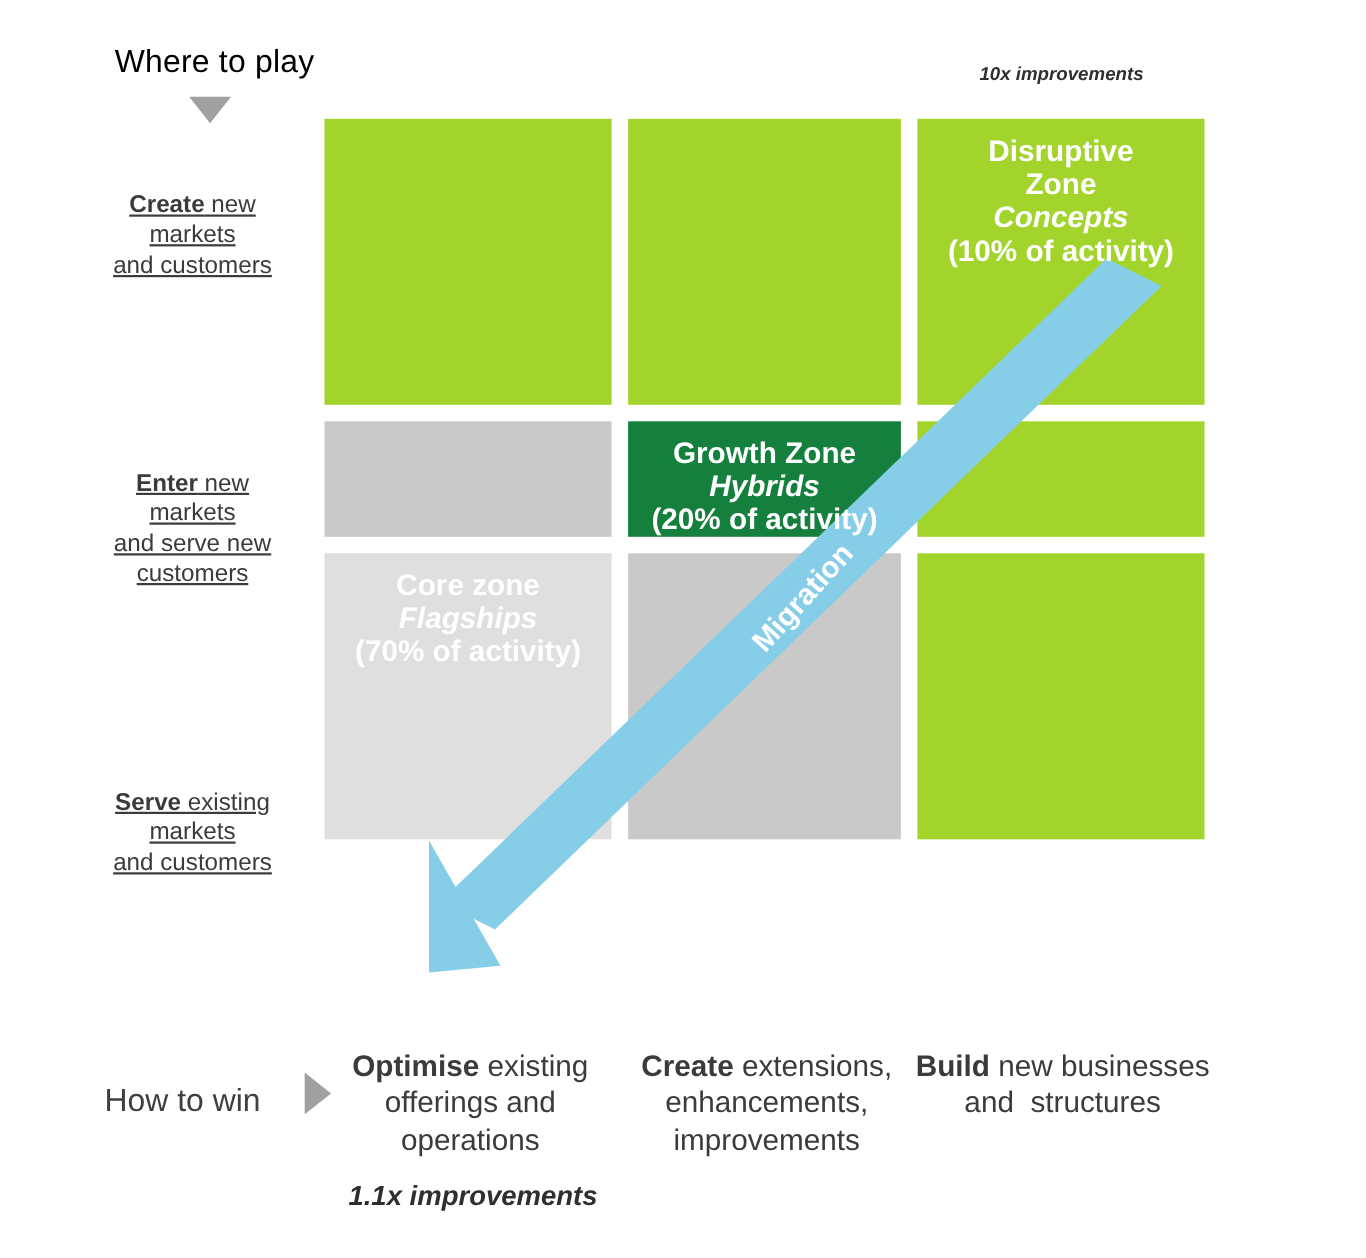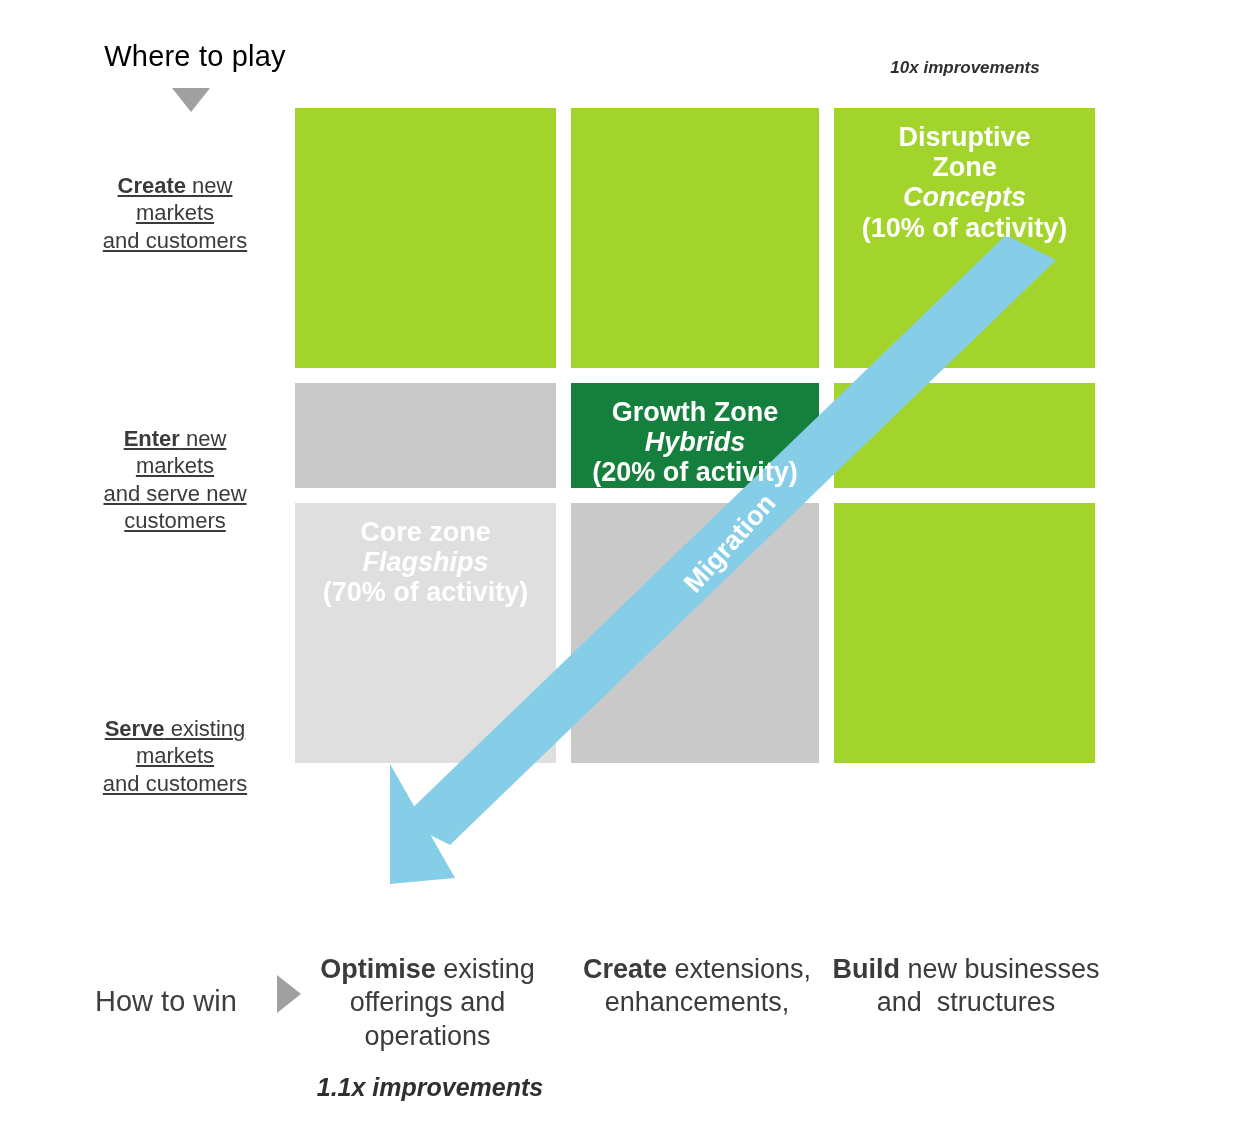--- a/index.html
+++ b/index.html
@@ -224,19 +224,20 @@
 <div id="how-to-win-arrow"></div>
 
 <div class="col-label" id="col-label-1">
   <div style="white-space: pre-wrap;"><b>Optimise</b><span> existing</span></div>
   <div style="white-space: pre-wrap;">offerings and</div>
   <div style="white-space: pre-wrap;">operations</div>
 </div>
 <div class="col-label" id="col-label-2">
   <div style="white-space: pre-wrap;"><b>Create</b><span> extensions,</span></div>
   <div style="white-space: pre-wrap;">enhancements,</div>
+  <div style="white-space: pre-wrap;">improvements</div>
 </div>
 <div class="col-label" id="col-label-3">
   <div style="white-space: pre-wrap;"><b>Build</b><span> new businesses</span></div>
   <div style="white-space: pre-wrap;">and  structures</div>
 </div>
 
 <div id="onepointonex">1.1x improvements</div>
 
 </body></html>

